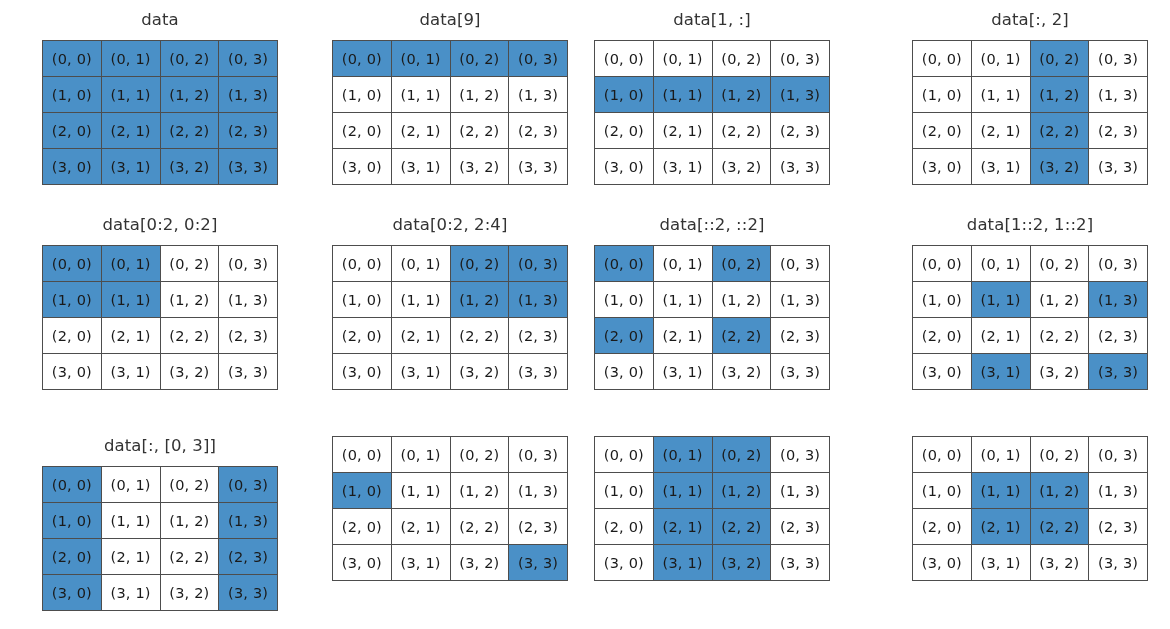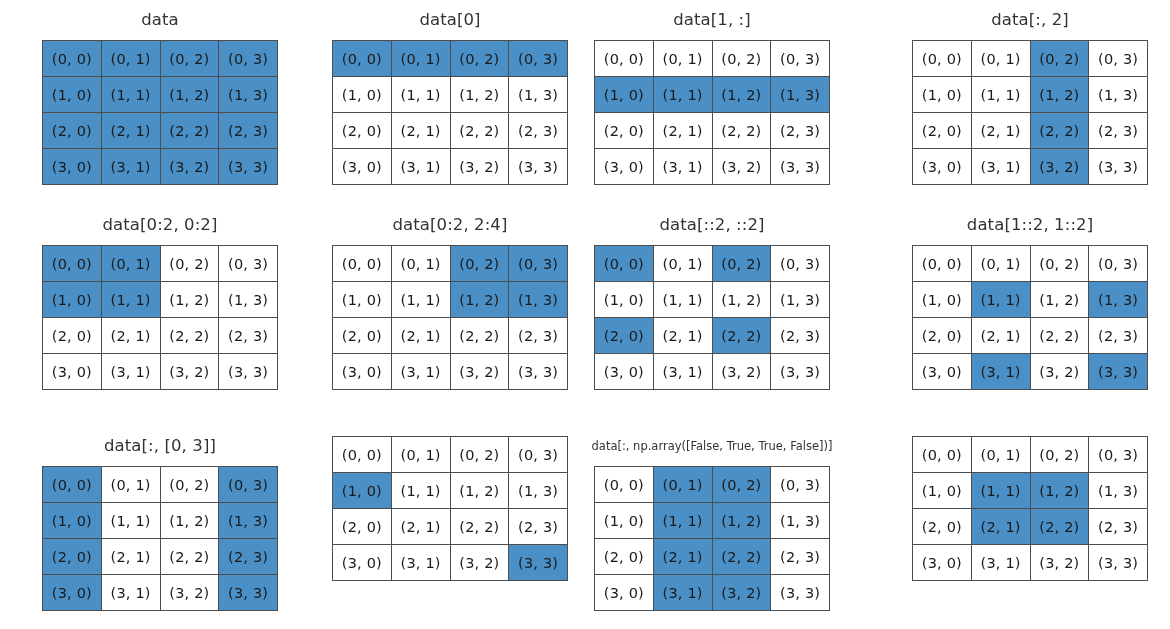--- a/index.html
+++ b/index.html
@@ -104,21 +104,21 @@
           <tr>
             <td class="hl">(3, 0)</td>
             <td class="hl">(3, 1)</td>
             <td class="hl">(3, 2)</td>
             <td class="hl">(3, 3)</td>
           </tr>
         </tbody>
       </table>
     </div>
     <div class="panel col1 row0">
-      <div class="panel-title">data[0]</div>
+      <div class="panel-title">data[9]</div>
       <table class="grid">
         <tbody>
           <tr>
             <td class="hl">(0, 0)</td>
             <td class="hl">(0, 1)</td>
             <td class="hl">(0, 2)</td>
             <td class="hl">(0, 3)</td>
           </tr>
           <tr>
             <td>(1, 0)</td>
@@ -382,21 +382,20 @@
           <tr>
             <td>(3, 0)</td>
             <td>(3, 1)</td>
             <td>(3, 2)</td>
             <td class="hl">(3, 3)</td>
           </tr>
         </tbody>
       </table>
     </div>
     <div class="panel col2 row2">
-      <div class="panel-title small">data[:, np.array([False, True, True, False])]</div>
       <table class="grid">
         <tbody>
           <tr>
             <td>(0, 0)</td>
             <td class="hl">(0, 1)</td>
             <td class="hl">(0, 2)</td>
             <td>(0, 3)</td>
           </tr>
           <tr>
             <td>(1, 0)</td>

